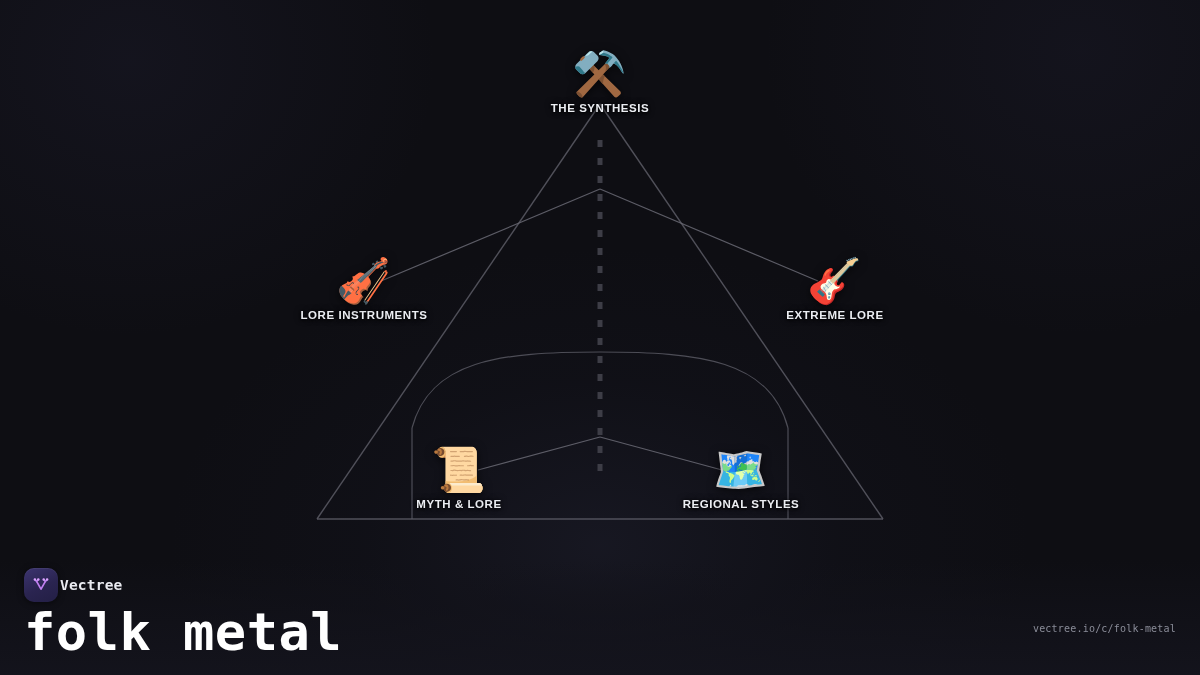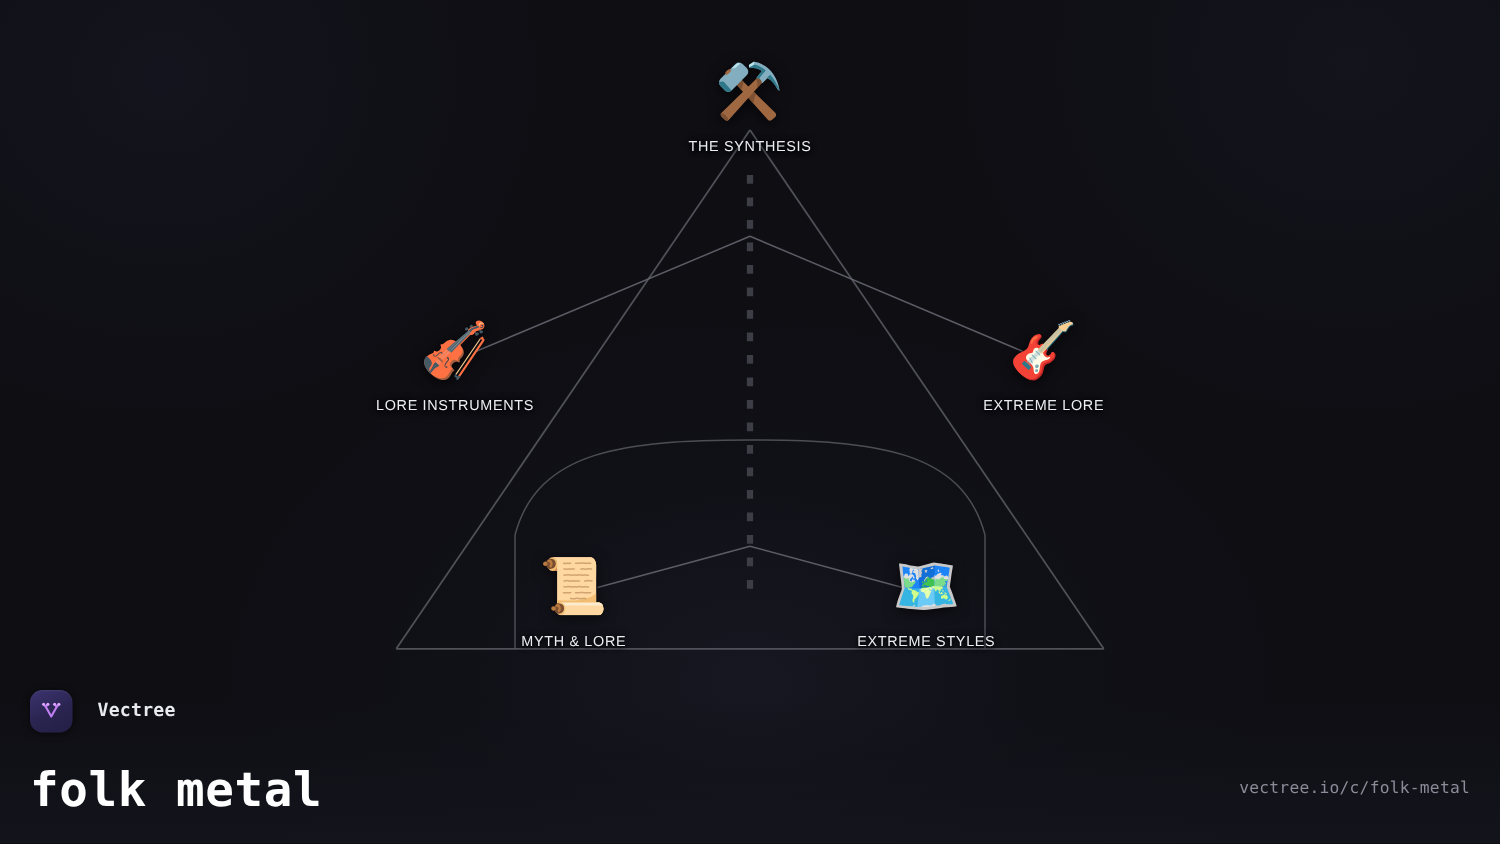--- a/index.html
+++ b/index.html
@@ -48,58 +48,58 @@
     user-select:none;
   }
   .node .emoji {
     font-size:44px;
     line-height:52px;
     display:block;
     filter:drop-shadow(0 2px 5px rgba(0,0,0,0.65));
   }
   .node .label {
     display:block;
-    margin-top:12px;
+    margin-top:2px;
     font-size:11.5px;
-    font-weight:400;
+    font-weight:700;
     letter-spacing:0.55px;
     color:#eceef3;
     text-shadow:0 1px 3px rgba(0,0,0,0.95), 0 0 6px rgba(0,0,0,0.85);
     white-space:nowrap;
   }
 
   
   #footer {
     position:absolute; left:0; bottom:0; width:1200px; height:115px;
     background:linear-gradient(180deg, rgba(18,18,26,0.0) 0%, rgba(18,18,26,0.55) 40%, rgba(20,20,29,0.9) 100%);
   }
   #brand {
-    position:absolute; left:24px; top:552px;
-    display:flex; align-items:center; gap:20px;text-align:right;
+    position:absolute; left:24px; top:568px;
+    display:flex; align-items:center; gap:2px;text-align:right;
   }
   #brand-mark {
     width:34px; height:34px; border-radius:10px;
     background:linear-gradient(155deg,#3c3470 0%,#2a2450 55%,#231f45 100%);
     display:flex; align-items:center; justify-content:center;
     box-shadow:0 1px 6px rgba(0,0,0,0.55), inset 0 1px 0 rgba(255,255,255,0.06);
   }
   #brand-name {
     font-family:"DejaVu Sans Mono","Liberation Mono",monospace;
     font-size:14.5px; font-weight:700; color:#e9eaf0; letter-spacing:0.2px;
   }
   #title {
     position:absolute; left:24px; top:610px;
     font-family:"DejaVu Sans Mono","Liberation Mono",monospace;
-    font-size:38px; font-weight:700; color:#ffffff;
+    font-size:52px; font-weight:700; color:#ffffff;
     letter-spacing:0.5px; line-height:44px;
   }
   #url {
     position:absolute; right:24px; top:623px;
     font-family:"DejaVu Sans Mono","Liberation Mono",monospace;
-    font-size:13px; color:#8a8c98; letter-spacing:0.2px;
+    font-size:10px; color:#8a8c98; letter-spacing:0.2px;
   }
 </style>
 </head>
 <body>
 
 <div id="stage">
 
   <div class="glow-tl"></div>
   <div class="glow-tr"></div>
   <div class="glow-center"></div>
@@ -139,21 +139,21 @@
     <span class="label">EXTREME LORE</span>
   </div>
 
   <div class="node" style="left:459px; top:444px;">
     <span class="emoji">📜</span>
     <span class="label">MYTH &amp; LORE</span>
   </div>
 
   <div class="node" style="left:741px; top:444px;">
     <span class="emoji">🗺️</span>
-    <span class="label">EXTREME STYLES</span>
+    <span class="label">REGIONAL STYLES</span>
   </div>
 
   <div id="footer"></div>
 
   <div id="brand">
     <div id="brand-mark">
       <svg width="20" height="20" viewBox="0 0 20 20" xmlns="http://www.w3.org/2000/svg">
         <path d="M5.6 6.4 L10 14.2 L14.4 6.4" fill="none" stroke="#c07ff0" stroke-width="1.7" stroke-linecap="round" stroke-linejoin="round"></path>
         <path d="M5.6 6.4 L3.9 4.6 M5.6 6.4 L7.3 4.6" fill="none" stroke="#c07ff0" stroke-width="1.5" stroke-linecap="round"></path>
         <path d="M14.4 6.4 L12.7 4.6 M14.4 6.4 L16.1 4.6" fill="none" stroke="#c07ff0" stroke-width="1.5" stroke-linecap="round"></path>

